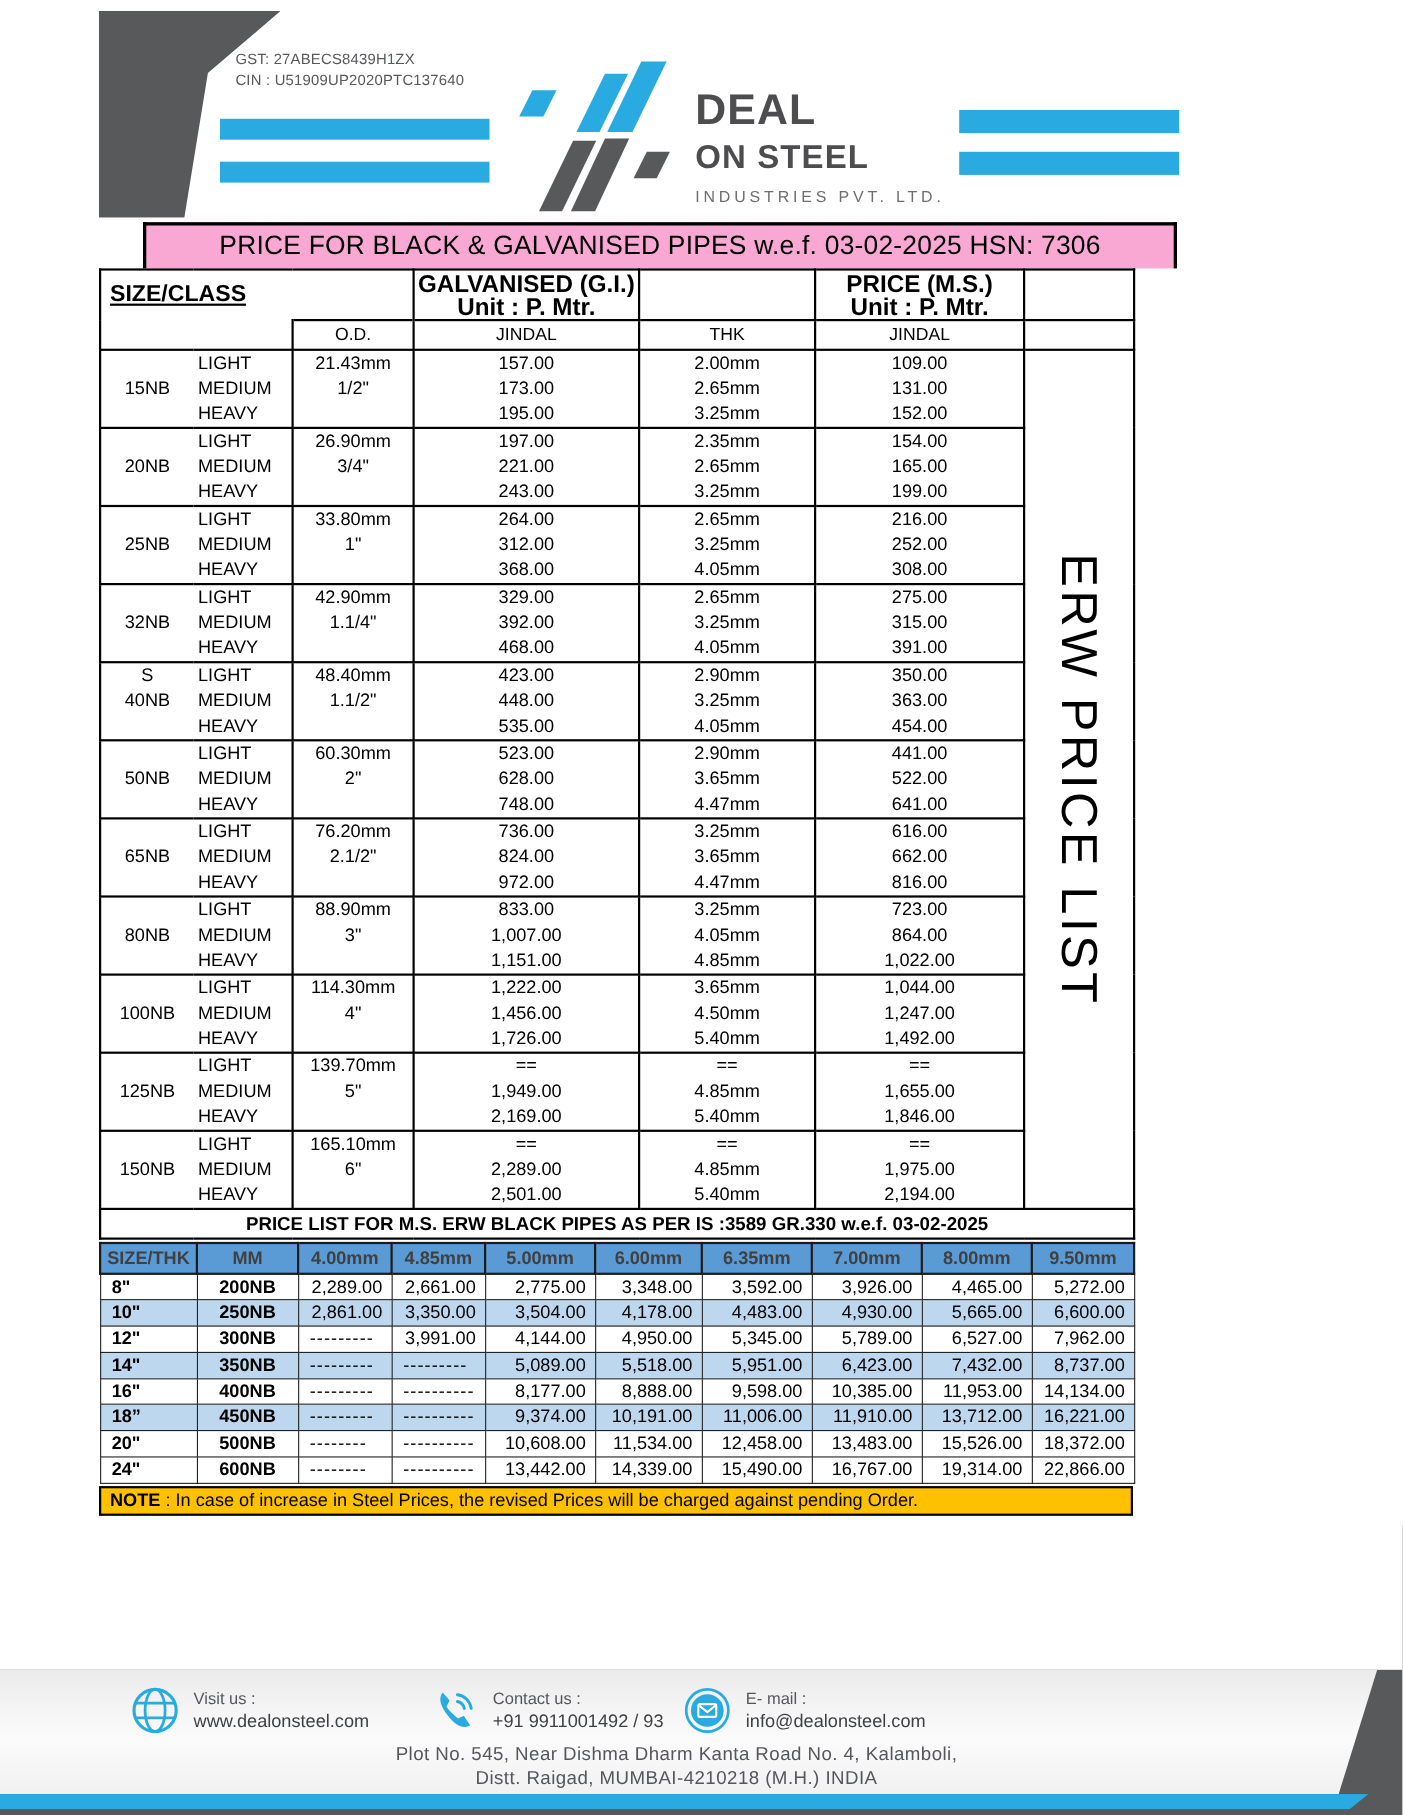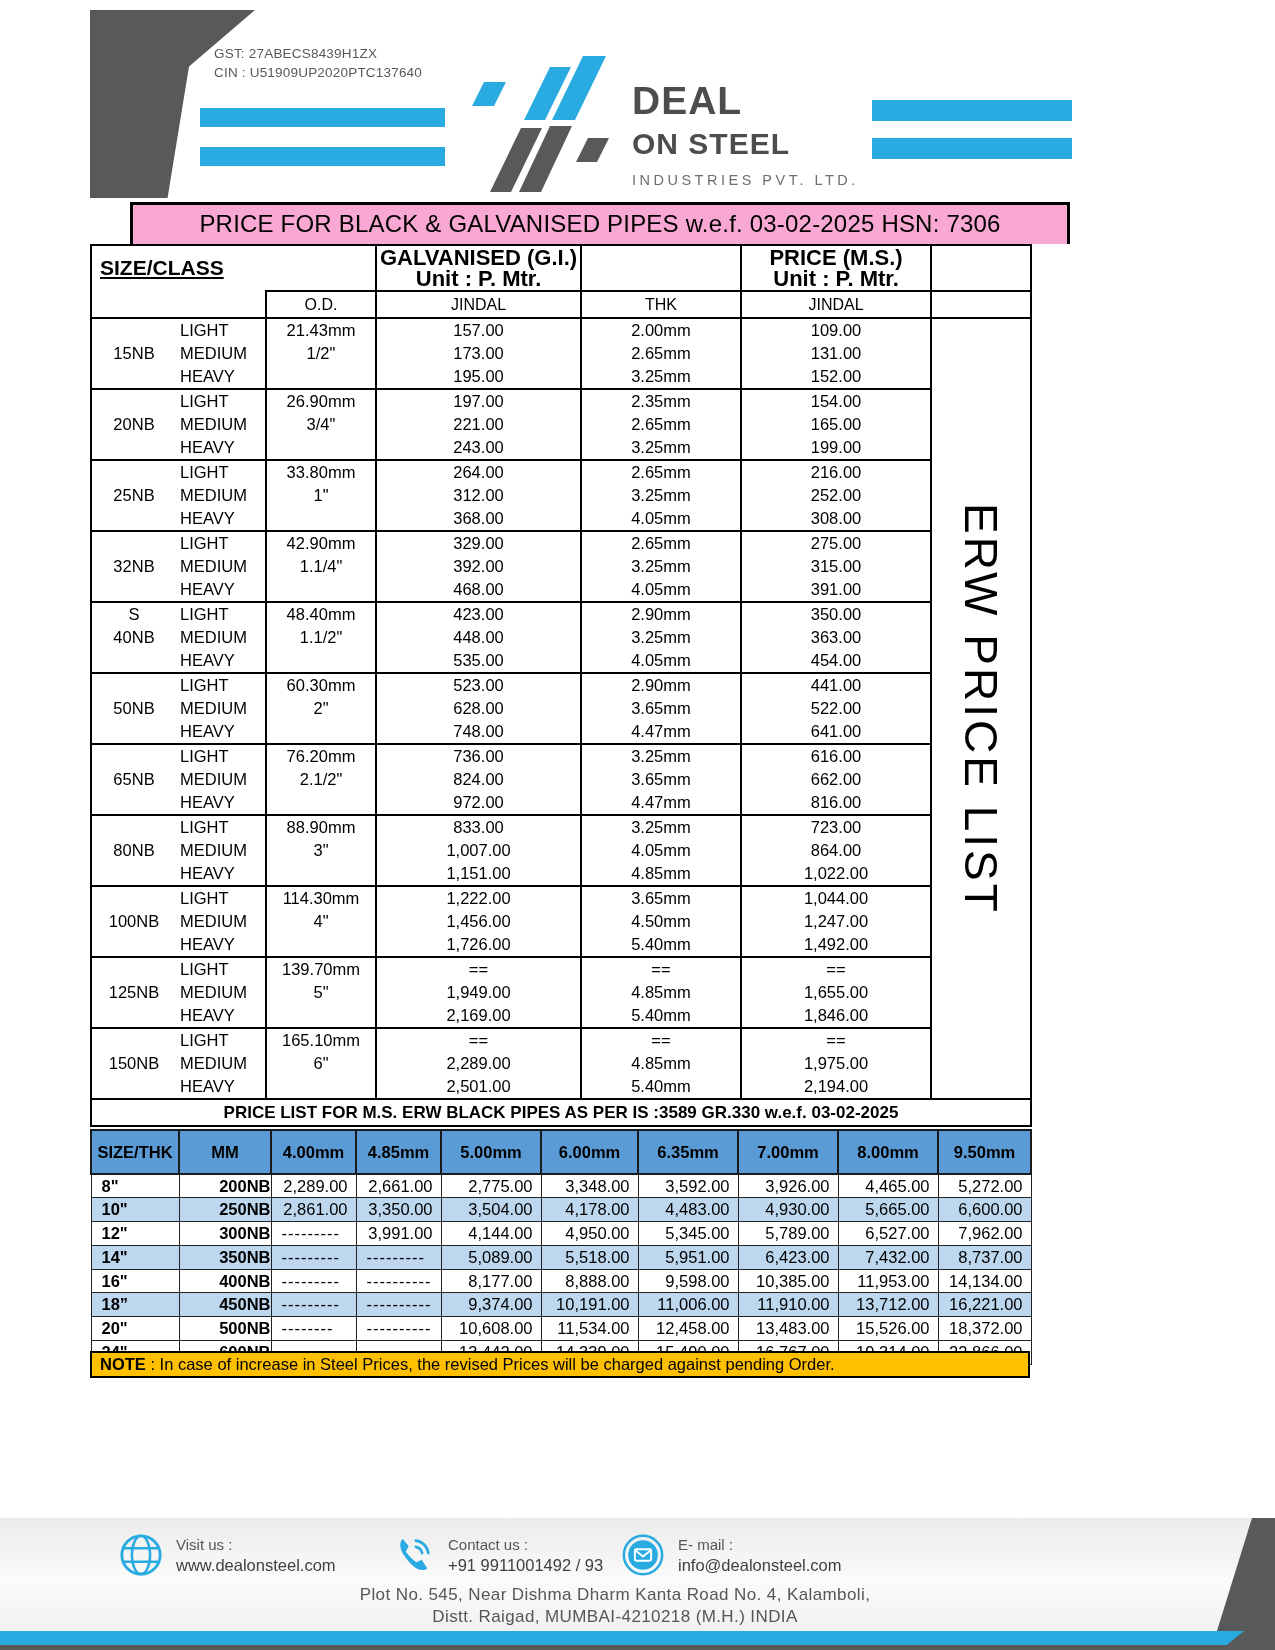--- a/index.html
+++ b/index.html
@@ -44,25 +44,25 @@
   .t1 .c-class { border-left:none; text-align:left; padding-left:4px; }
   .t1 .c-od, .t1 .c-num { text-align:center; }
   .t1 .c-erw { vertical-align:middle; text-align:center; }
   .erw-label { writing-mode:vertical-rl; margin:0 auto; font-size:46px; letter-spacing:3px; color:#000;
                font-weight:400; white-space:nowrap; }
   .t1 .cap-row td { height:27px; text-align:center; font-size:17px; font-weight:600; border-width:2.5px; }
 
   
   .t2 { position:absolute; left:90px; top:1129px; width:940px; border-collapse:collapse; table-layout:fixed;
         font-size:16.5px; color:#000; }
-  .t2 th { background:#5b9bd5; border:2px solid #1a1a1a; height:44px; font-size:16.5px; font-weight:bold;
-           text-align:center; color:#000000; }
+  .t2 th { background:#5b9bd5; border:2px solid #1a1a1a; height:28px; font-size:16.5px; font-weight:bold;
+           text-align:center; color:#404040; }
   .t2 td { border:1.8px solid #222; height:23.8px; }
   .t2 .sz { font-weight:bold; text-align:left; padding-left:10px; }
-  .t2 .nb { font-weight:bold; text-align:right; }
+  .t2 .nb { font-weight:bold; text-align:center; }
   .t2 .val { text-align:right; padding-right:8px; }
   .t2 .val.dash { text-align:left; padding-left:10px; letter-spacing:1px; }
   .t2 tr.alt td { background:#bdd7ee; }
 
   
   .note { position:absolute; left:90px; top:1351px; width:940px; height:27px; background:#ffc000;
           border:2px solid #000; font-size:16.5px; line-height:23px; padding-left:8px; color:#000; }
   .note .note-b { font-weight:bold; }
 
   

